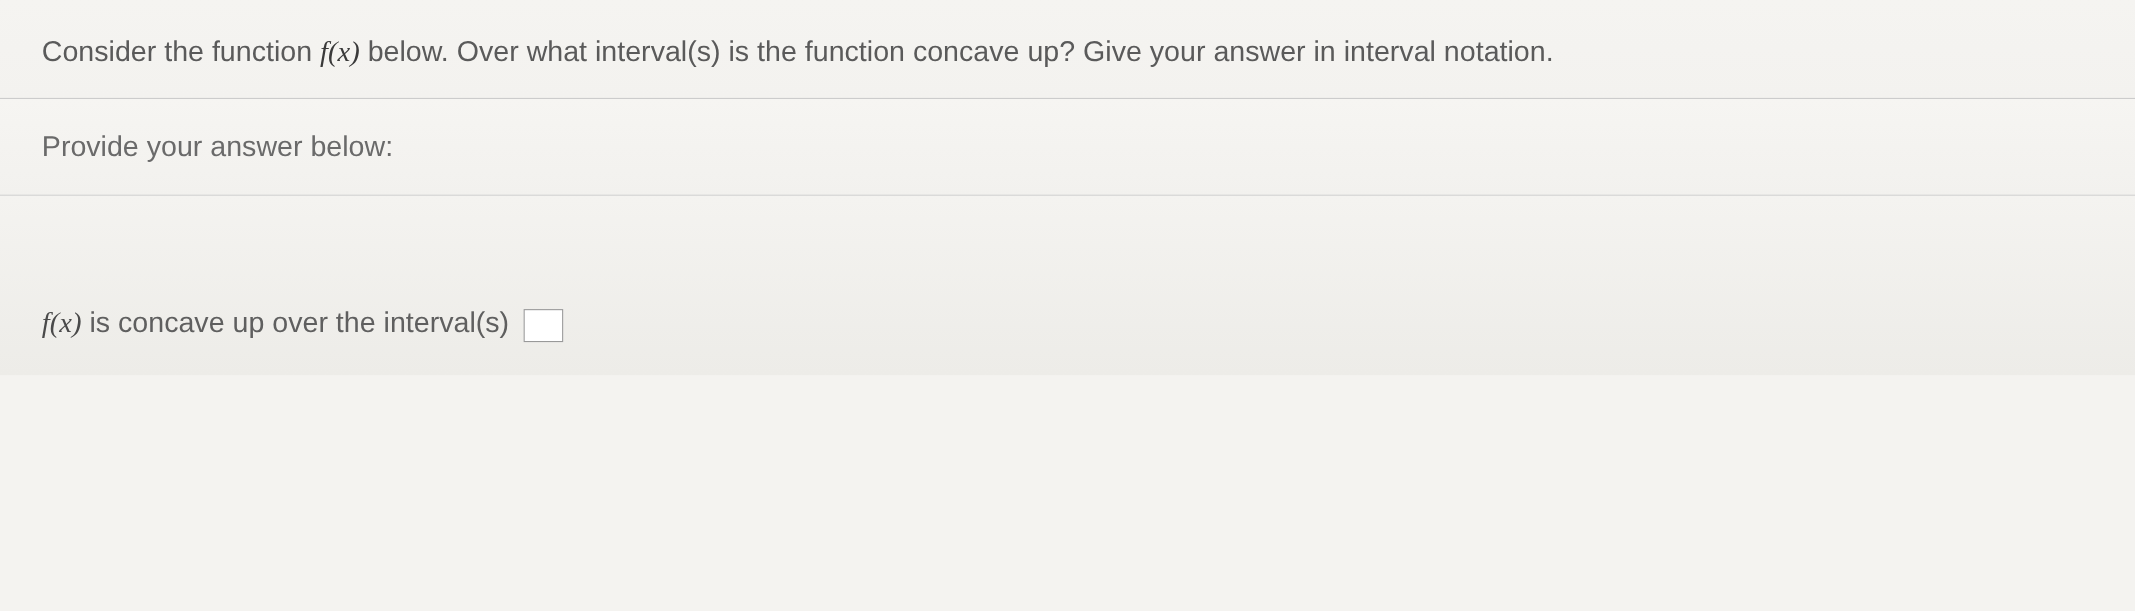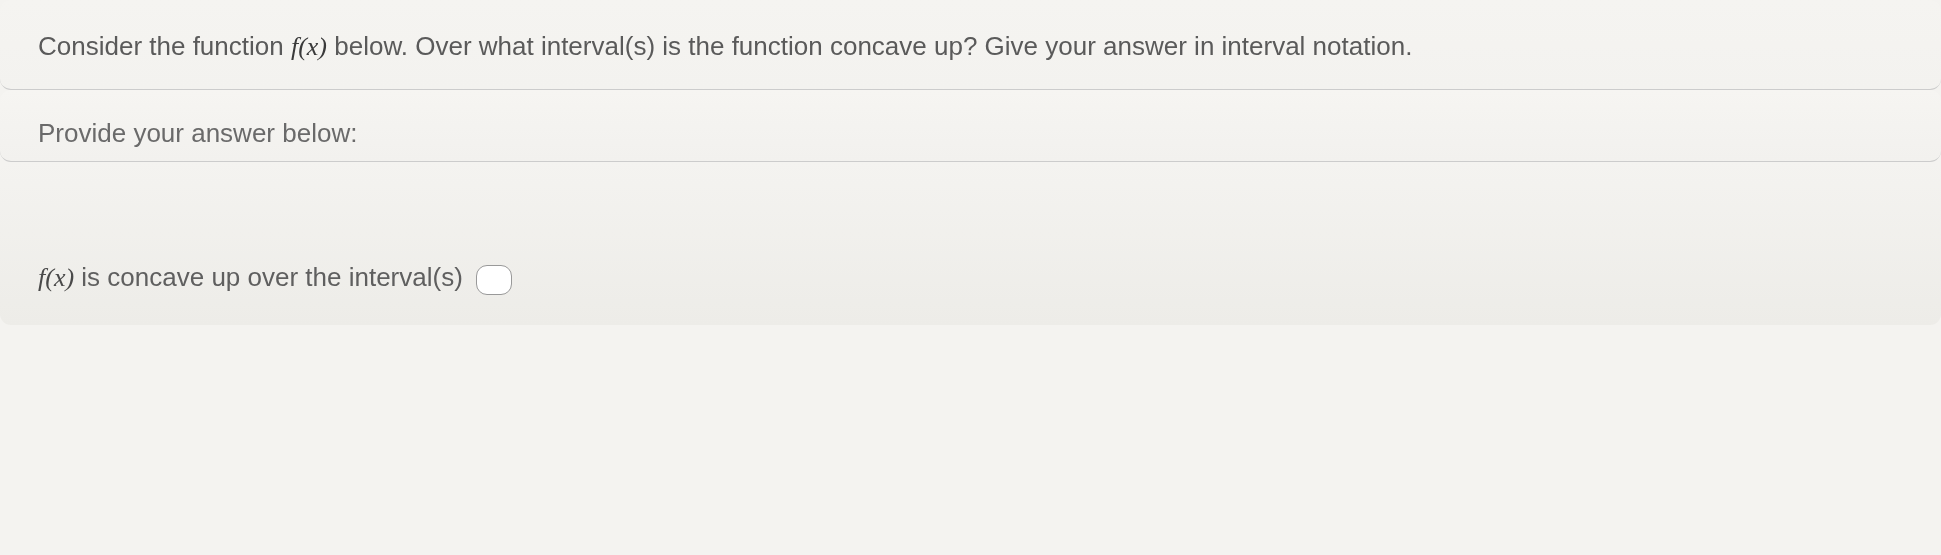--- a/index.html
+++ b/index.html
@@ -1,19 +1,18 @@
 <!DOCTYPE html>
 <html><head>
   <meta charset="utf-8">
   <style>
     * {
       margin: 0;
       padding: 0;
       box-sizing: border-box;
-      border-radius: 11px;
     }
     
     body {
       font-family: -apple-system, BlinkMacSystemFont, 'Segoe UI', Arial, sans-serif;
       background: #f4f3f0;
       width: 1941px;
       height: 555px;
       overflow: hidden;
     }
     
@@ -49,21 +48,21 @@
       letter-spacing: 0.5px;
     }
     
     .equation sup {
       font-size: 18px;
       position: relative;
       top: -2px;
     }
     
     .answer-header {
-      padding: 28px 38px 12px 38px;
+      padding: 28px 38px 28px 38px;
       border-bottom: 1px solid #cccccc;
       background: linear-gradient(to bottom, #f6f5f2, #f2f1ee);
     }
     
     .answer-header-text {
       font-size: 26px;
       color: #6a6a6a;
     }
     
     .answer-section {

